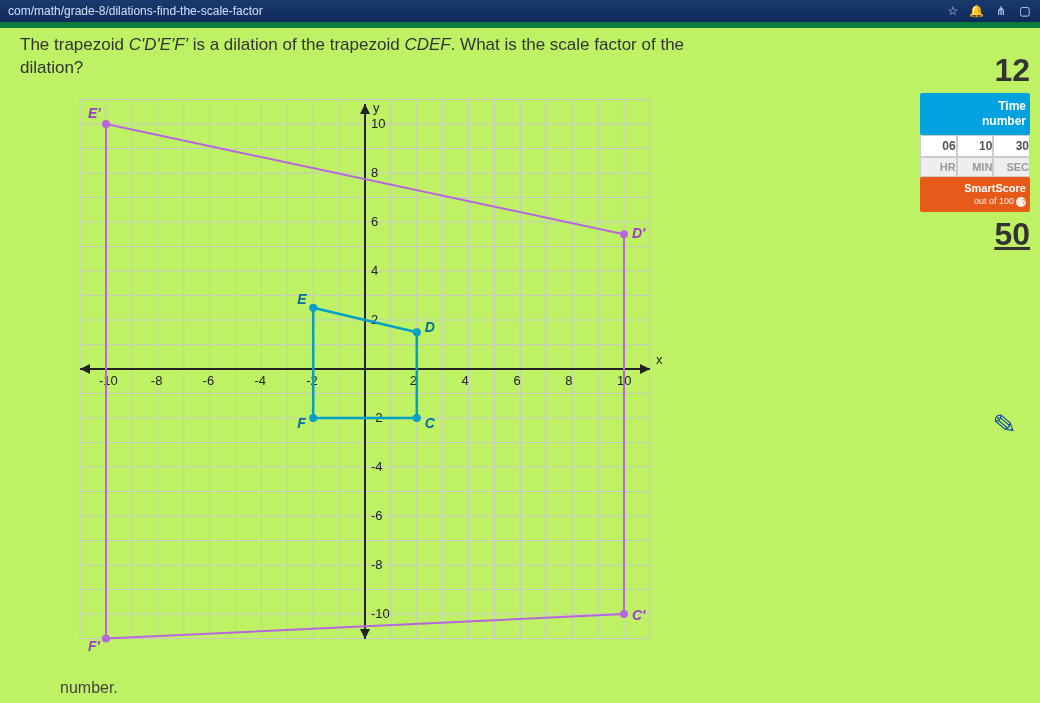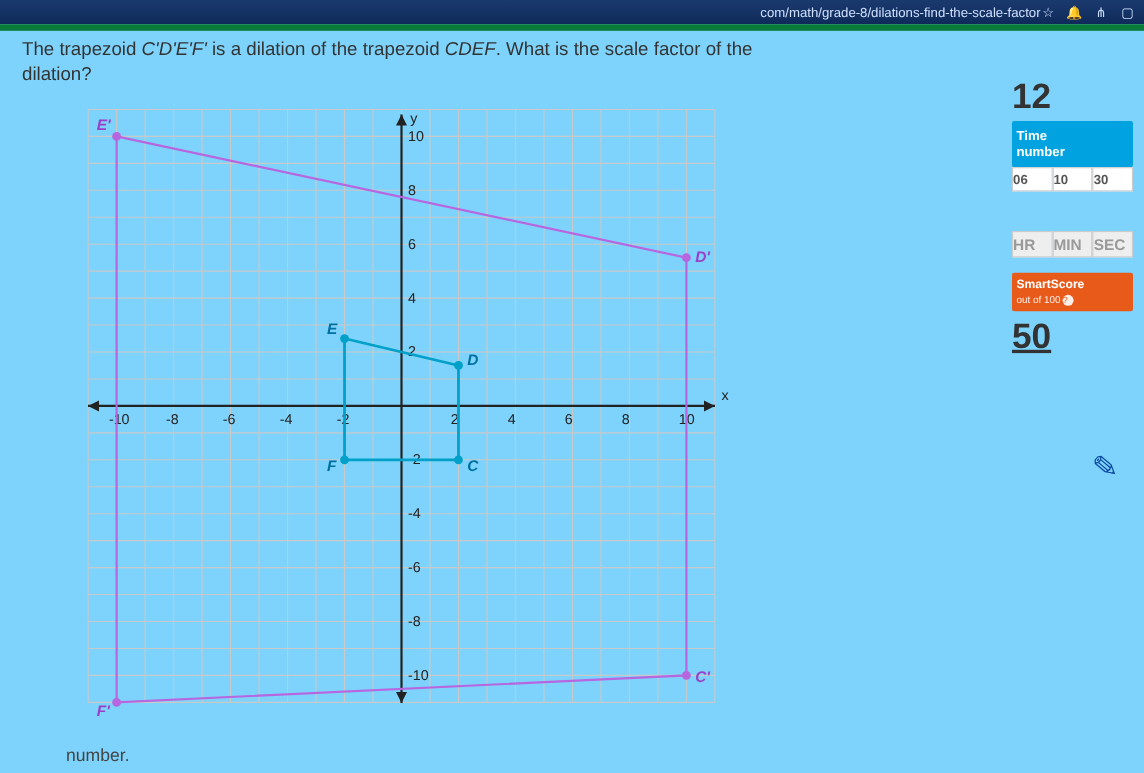--- a/index.html
+++ b/index.html
@@ -1,34 +1,34 @@
 <!DOCTYPE html>
 <html><head>
 <meta charset="utf-8">
 <style>
 * { margin:0; padding:0; box-sizing:border-box; font-family: Arial, Helvetica, sans-serif; }
 html,body{width:1040px;height:703px;overflow:hidden;background:#f5f5f5;}
-.browser-bar{height:22px;background:linear-gradient(#1a3a6e,#0f2a5a);color:#cfe0ff;font-size:12px;display:flex;align-items:center;padding:0 8px;justify-content:flex-end;}
+.browser-bar{height:22px;background:linear-gradient(#1a3a6e,#0f2a5a);color:#cfe0ff;font-size:12px;display:flex;align-items:center;padding:0 8px;justify-content:space-between;}
 .browser-bar .url{white-space:nowrap;overflow:hidden;}
 .browser-bar .tools{display:flex;gap:10px;align-items:center;}
 .browser-bar .tools span{width:14px;height:14px;display:flex;align-items:center;justify-content:center;font-size:12px;color:#cfe0ff;}
-.page{position:relative;width:1040px;height:681px;background:#7dd3fc;border-top:6px solid #0a7a3a;}
+.page{position:relative;width:1040px;height:681px;background:#bef264;border-top:6px solid #0a7a3a;}
 .question{padding:6px 14px 2px 20px;color:#333;font-size:17px;line-height:1.35;max-width:870px;}
 .question .figname{font-style:italic;}
 .graph-wrap{position:absolute;left:60px;top:66px;width:640px;height:560px;}
 svg{display:block;}
 .instruction{position:absolute;left:60px;bottom:6px;font-size:16px;color:#444;width:820px;}
 
-.sidebar{position:absolute;right:10px;top:17px;width:110px;text-align:left;}
+.sidebar{position:absolute;right:10px;top:0;width:110px;text-align:right;}
 .qcount{font-size:32px;font-weight:700;color:#333;margin-top:24px;}
 .time-box{background:#00a3e0;color:#fff;font-size:12px;font-weight:700;padding:6px 4px;margin-top:4px;border-radius:2px;line-height:1.25;}
 .time-cells{display:flex;margin-top:0;}
 .time-cells .cell{flex:1;background:#fff;border:1px solid #ccc;padding:3px 0;font-size:12px;color:#555;font-weight:600;}
-.time-cells .cell.lbl{background:#eee;color:#999;font-size:14px;margin-top:36px;}
-.smart-box{background:#e85a1a;color:#fff;font-size:11px;font-weight:700;padding:5px 4px;margin-top:14px;border-radius:2px;line-height:1.25;}
+.time-cells .cell.lbl{background:#eee;color:#999;font-size:11px;}
+.smart-box{background:#e85a1a;color:#fff;font-size:11px;font-weight:700;padding:5px 4px;border-radius:2px;line-height:1.25;}
 .smart-box .sub{font-size:9px;font-weight:400;display:block;opacity:.9;}
 .smart-box .q{display:inline-block;background:#fff;color:#e85a1a;border-radius:50%;width:10px;height:10px;font-size:8px;line-height:10px;margin-left:2px;}
 .score{font-size:32px;font-weight:700;color:#333;margin-top:4px;text-decoration:underline;}
 .pencil{position:absolute;right:24px;top:380px;font-size:28px;color:#0a4aa0;transform:rotate(-5deg);}
 .grid-line{stroke:#c9c9c9;stroke-width:1;}
 .axis{stroke:#222;stroke-width:2;}
 .tick-label{font-size:13px;fill:#222;}
 .shape-big{stroke:#b865e0;stroke-width:2;fill:none;}
 .shape-small{stroke:#00a0c8;stroke-width:2.5;fill:none;}
 .pt-label-big{font-size:14px;font-style:italic;font-weight:700;fill:#9a40c8;}

